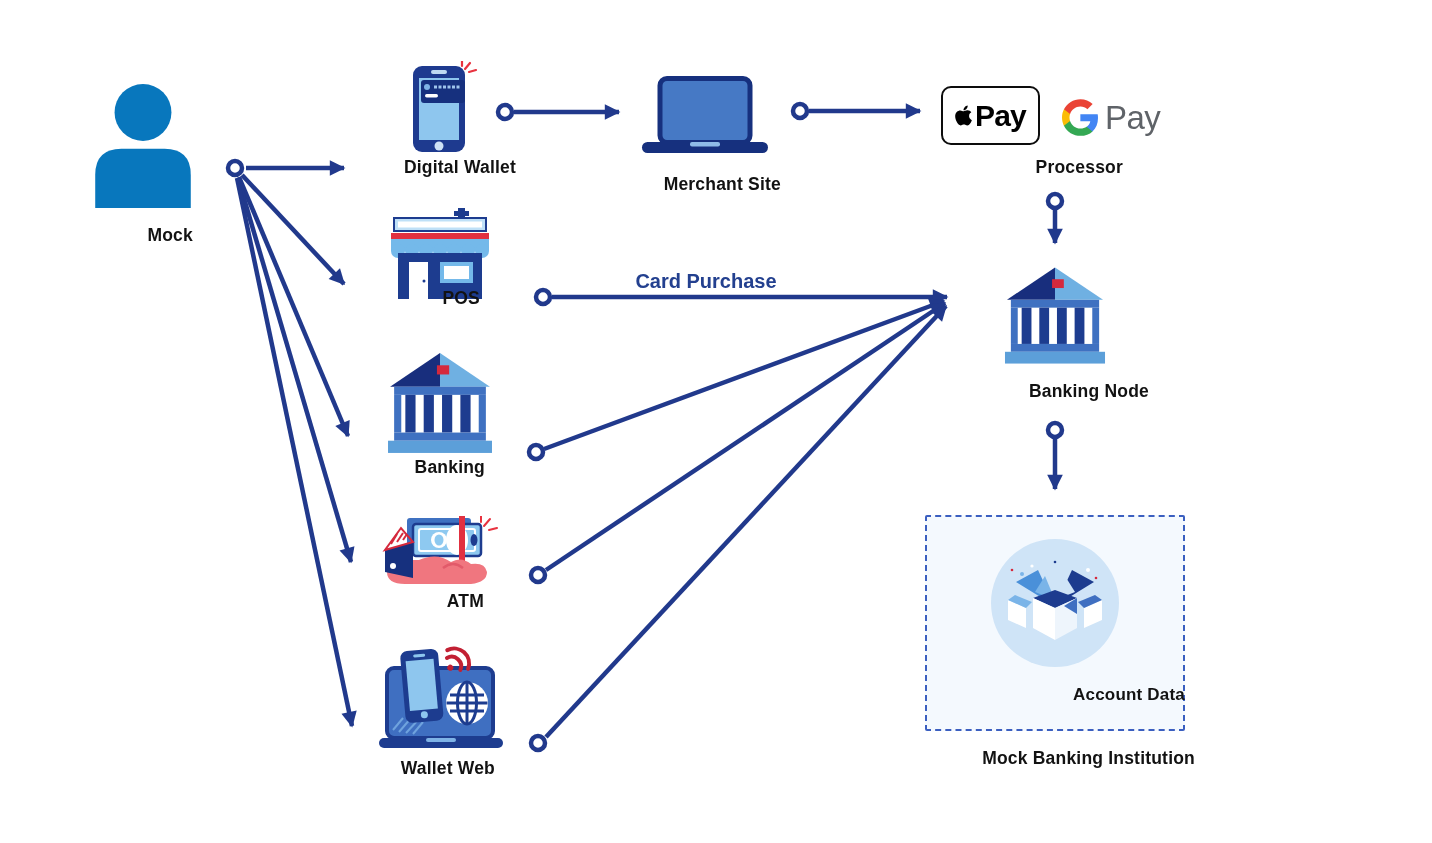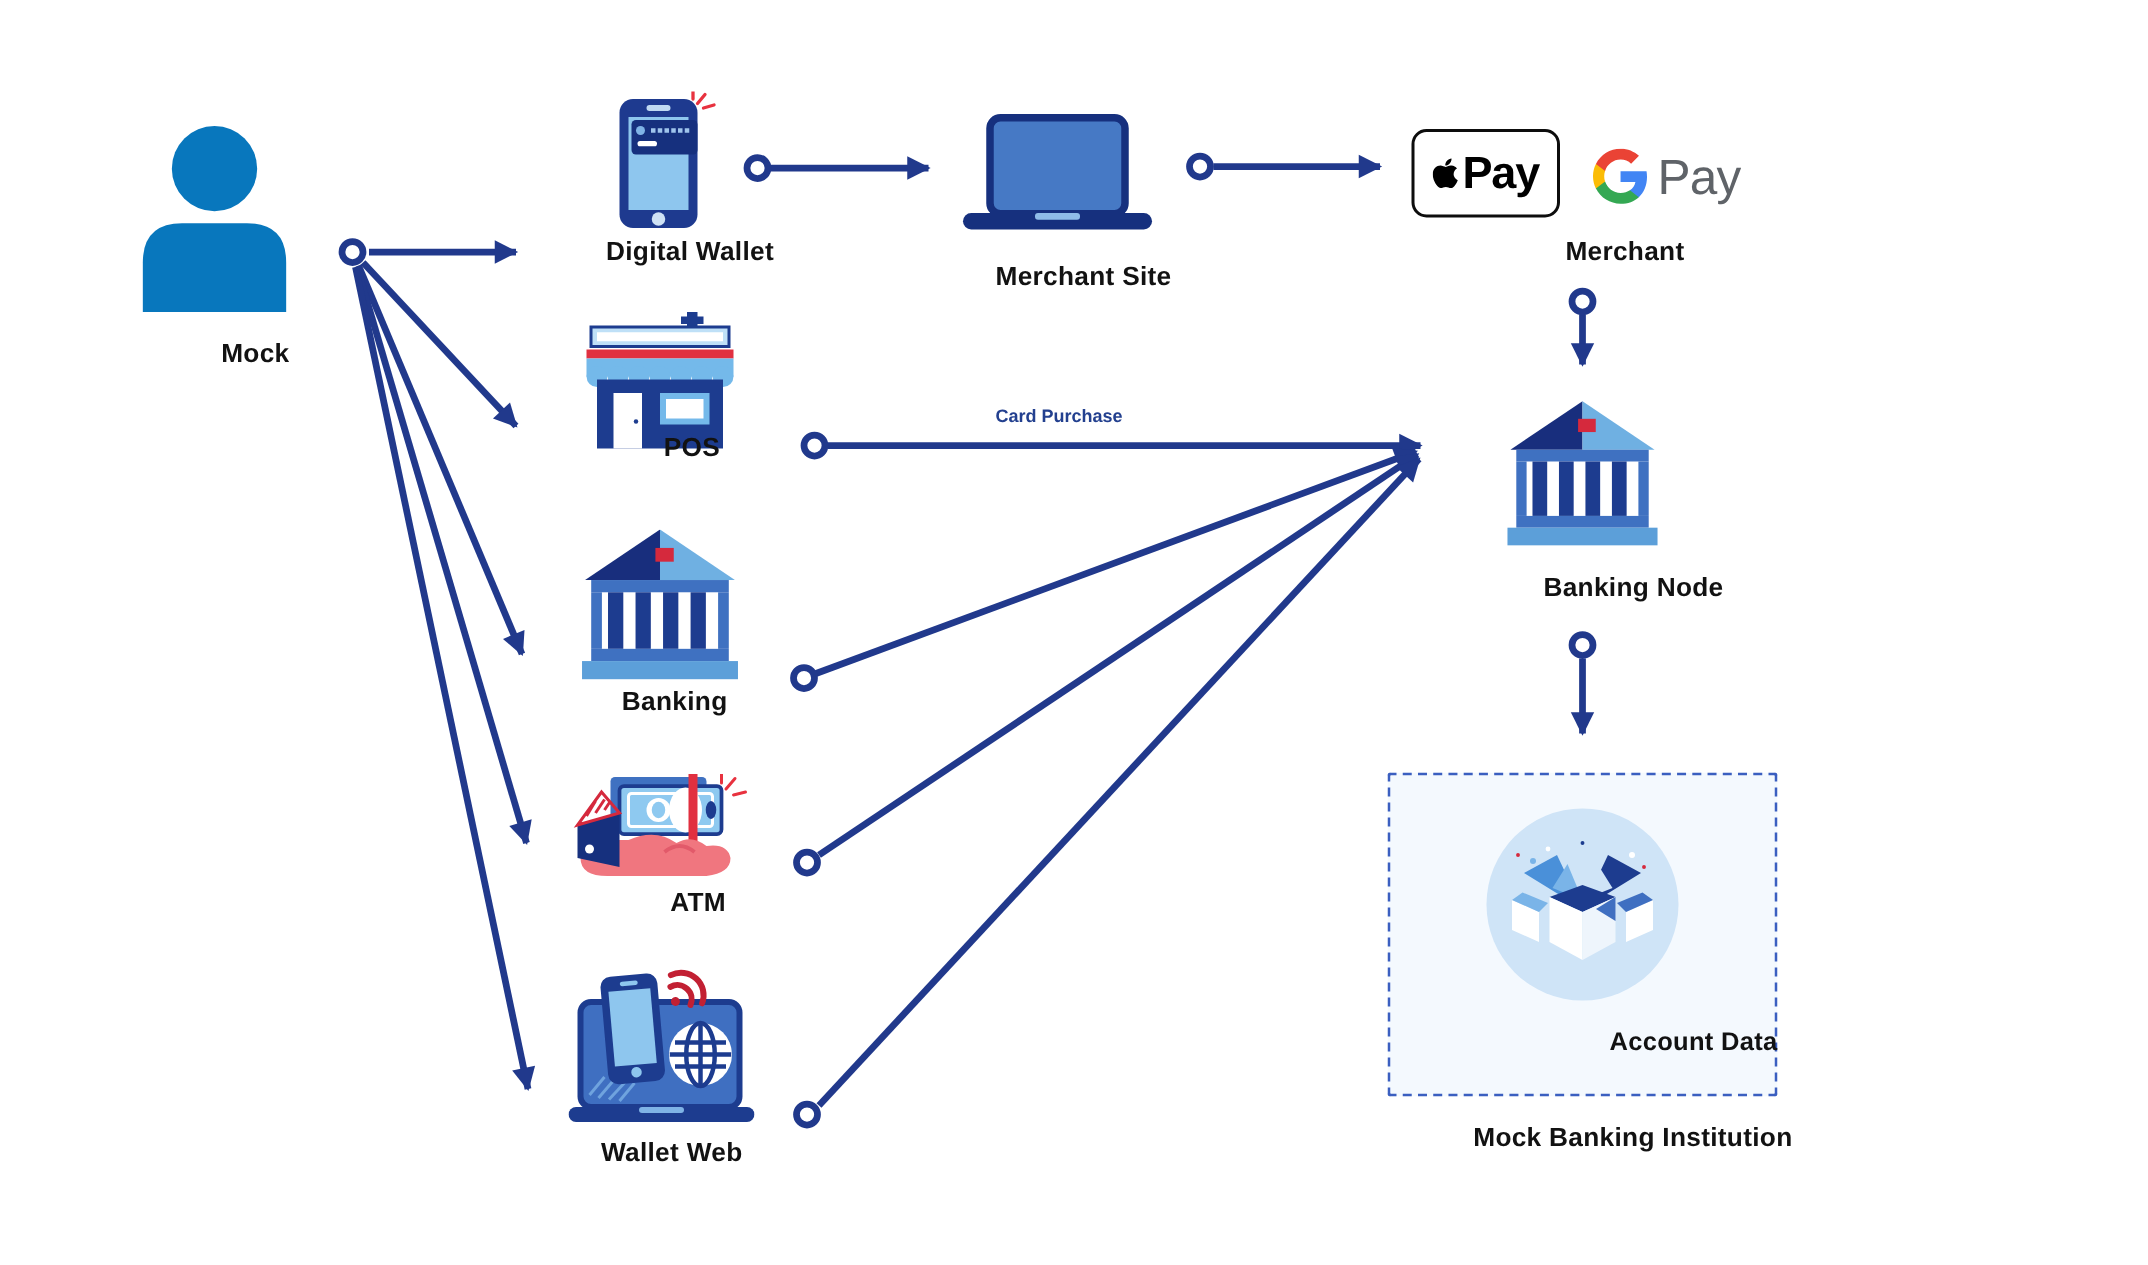--- a/index.html
+++ b/index.html
@@ -1,20 +1,20 @@
 <!DOCTYPE html>
 <html><head>
 <meta charset="utf-8">
 <style>
   html,body{margin:0;padding:0;background:#ffffff;}
   #canvas{position:relative;width:1432px;height:843px;background:#ffffff;overflow:hidden;
           font-family:"Liberation Sans", sans-serif;}
   .abs{position:absolute;}
   .label{position:absolute;text-align:right;font-weight:700;font-size:17.5px;color:#121212;letter-spacing:.2px;}
-  .edge-label{position:absolute;text-align:center;font-weight:700;font-size:12px;color:#23408f;}
+  .edge-label{position:absolute;text-align:center;font-weight:700;font-size:20px;color:#23408f;}
   .applepay{position:absolute;left:941px;top:86px;width:95px;height:55px;border:2.5px solid #0d0d0d;
             border-radius:10px;background:#ffffff;display:flex;align-items:center;justify-content:center;gap:3px;}
   .applepay .paytxt{font-size:30px;font-weight:600;color:#000;letter-spacing:-.8px;line-height:1;}
   .gpay{position:absolute;left:1062px;top:96px;height:42px;display:flex;align-items:center;gap:7px;}
   .gpay .paytxt{font-size:33px;font-weight:500;color:#5f6368;letter-spacing:-.5px;line-height:1;}
   .dashed-box{position:absolute;left:925px;top:515px;width:260px;height:216px;background:#f4f9fe;
               border:2px dashed #3b5fc0;border-radius:2px;box-sizing:border-box;}
 </style>
 </head>
 <body>
@@ -100,21 +100,21 @@
   </div>
   <div class="gpay">
     <svg width="36" height="37" viewBox="0 0 533.5 544.3">
       <path fill="#4285F4" d="M533.5 278.4c0-18.5-1.5-37.1-4.7-55.3H272.1v104.8h147c-6.1 33.8-25.7 63.7-54.4 82.7v68h87.7c51.5-47.4 81.1-117.4 81.1-200.2z"></path>
       <path fill="#34A853" d="M272.1 544.3c73.4 0 135.3-24.1 180.4-65.7l-87.7-68c-24.4 16.6-55.9 26-92.6 26-71 0-131.2-47.9-152.8-112.3H28.9v70.1c46.2 91.9 140.3 149.9 243.2 149.9z"></path>
       <path fill="#FBBC05" d="M119.3 324.3c-11.4-33.8-11.4-70.4 0-104.2V150H28.9c-38.6 76.9-38.6 167.5 0 244.4l90.4-70.1z"></path>
       <path fill="#EA4335" d="M272.1 107.7c38.8-.6 76.3 14 104.4 40.8l77.7-77.7C405 24.6 339.7-.8 272.1 0 169.2 0 75.1 58 28.9 150l90.4 70.1c21.5-64.5 81.8-112.4 152.8-112.4z"></path>
     </svg>
     <span class="paytxt">Pay</span>
   </div>
-  <div class="label" style="left:973px;top:157px;width:150px">Merchant</div>
+  <div class="label" style="left:973px;top:157px;width:150px">Processor</div>
 
   <svg class="abs" style="left:388px;top:208px" width="104" height="93" viewBox="0 0 104 93">
     <rect x="70" y="0" width="7" height="12" fill="#1d3c8f"></rect>
     <rect x="66" y="3" width="15" height="5" fill="#1d3c8f"></rect>
     <rect x="6" y="10" width="92" height="13" fill="#bfe0f7" stroke="#1d3c8f" stroke-width="2"></rect>
     <rect x="10" y="13.5" width="84" height="6" fill="#ffffff"></rect>
     <rect x="3" y="25" width="98" height="6" fill="#e13040"></rect>
     <rect x="3" y="31" width="98" height="12" fill="#74b9ea"></rect>
     <g fill="#74b9ea">
       <circle cx="10" cy="43" r="7"></circle>

